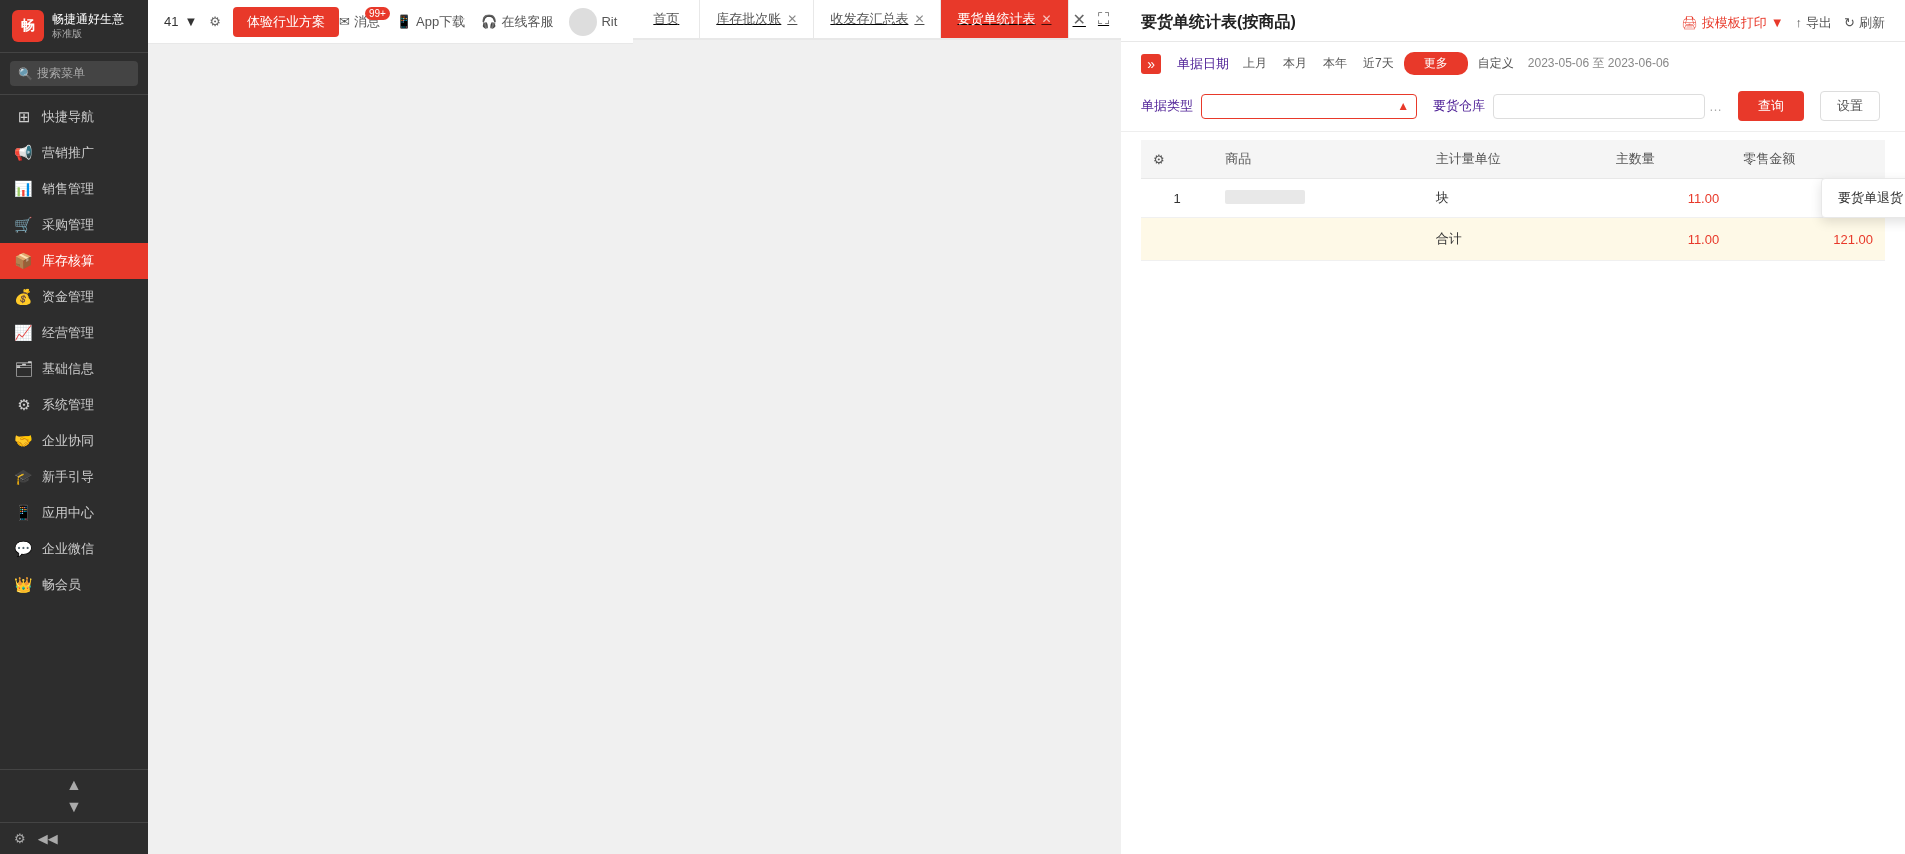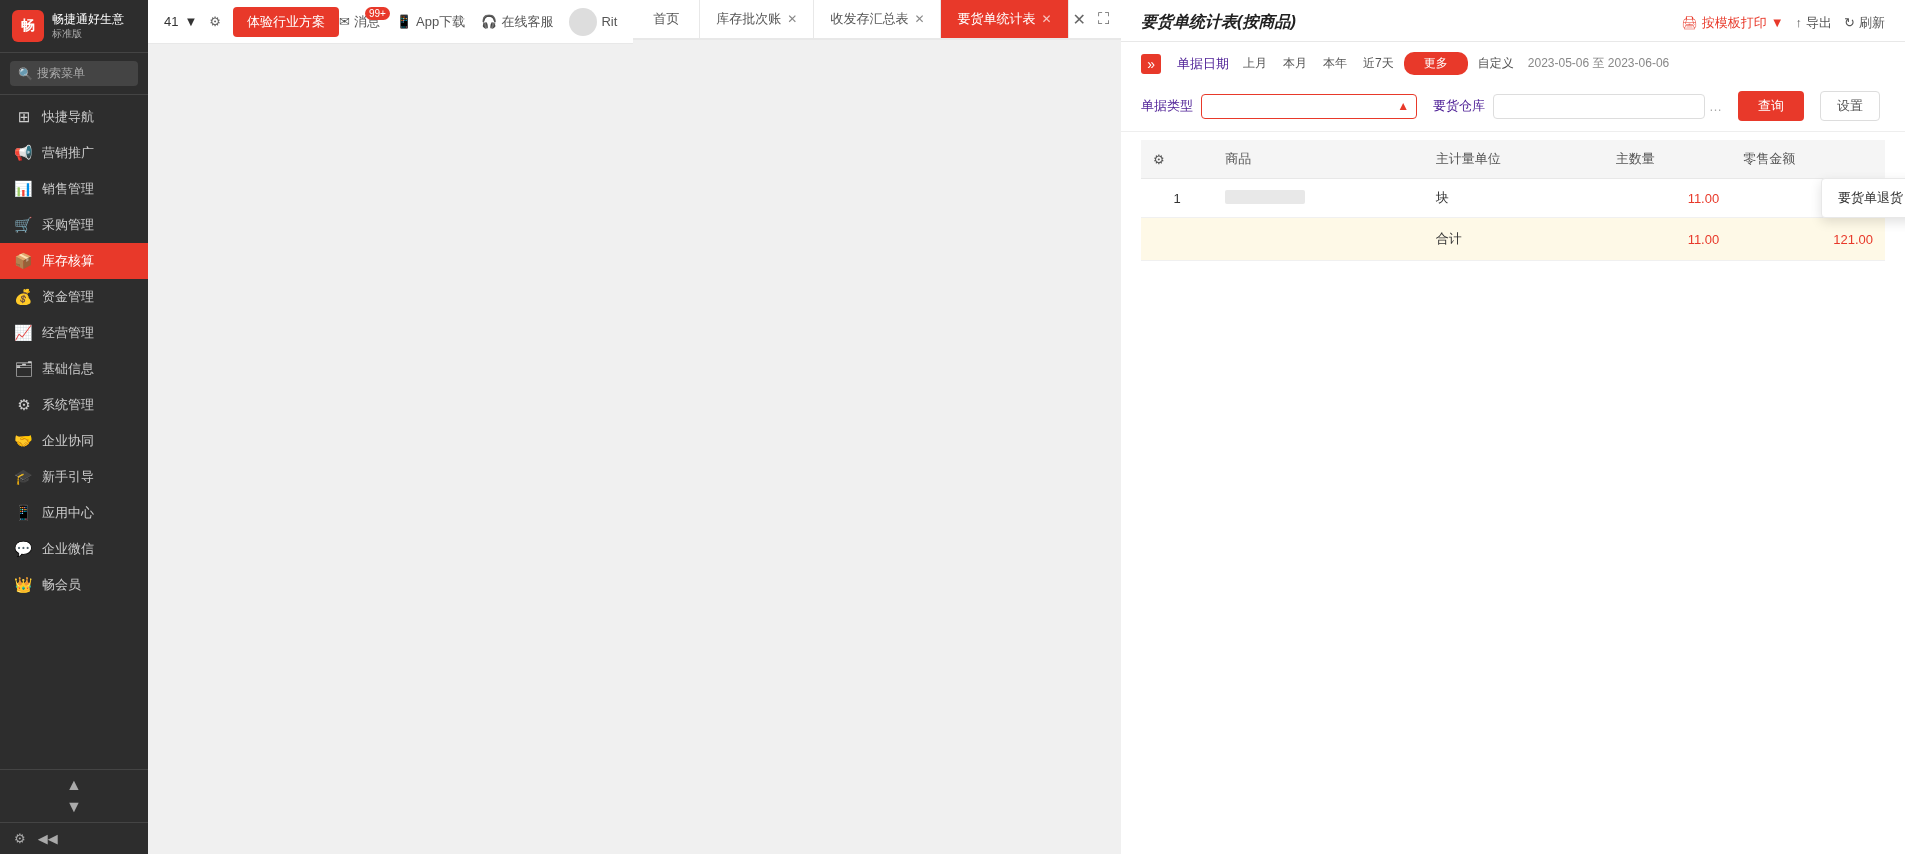--- a/index.html
+++ b/index.html
@@ -108,20 +108,21 @@
 
     
     .tabbar {
       background: #fff;
       height: 40px;
       display: flex; align-items: center;
       padding: 0 0 0 0;
       border-bottom: 2px solid #e8e8e8;
       flex-shrink: 0;
       position: relative;
+      text-decoration: underline;
     }
     .tab {
       display: flex; align-items: center;
       padding: 0 16px; height: 100%;
       cursor: pointer; color: #555; font-size: 13px;
       border-right: 1px solid #e8e8e8;
       white-space: nowrap; gap: 6px;
     }
     .tab.home { padding: 0 20px; }
     .tab.active {
@@ -138,21 +139,21 @@
     .page {
       background: #fff;
       margin: 0; padding: 0;
       min-height: 100%;
     }
     .page-header {
       padding: 12px 20px 8px;
       border-bottom: 1px solid #e8e8e8;
       display: flex; align-items: center; justify-content: space-between;
     }
-    .page-title { font-size: 16px; font-weight: bold; color: #222; font-style: italic; }
+    .page-title { font-size: 16px; font-weight: bold; color: #222; }
     .page-actions { display: flex; align-items: center; gap: 12px; }
     .print-btn {
       display: flex; align-items: center; gap: 4px;
       color: #e8392a; cursor: pointer; font-size: 13px; border: none; background: none;
     }
     .export-btn, .refresh-btn {
       display: flex; align-items: center; gap: 4px;
       color: #555; cursor: pointer; font-size: 13px; border: none; background: none;
     }
 

